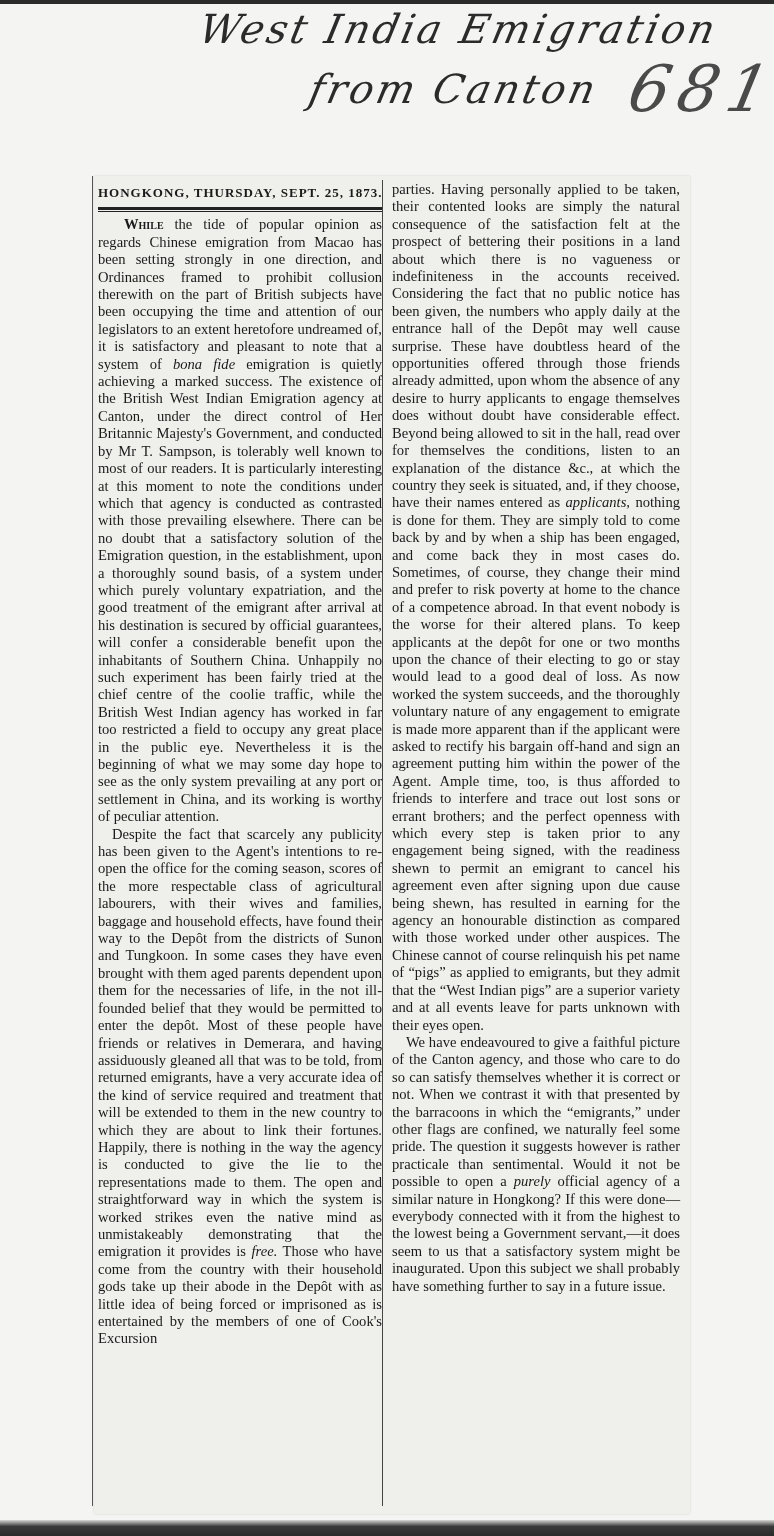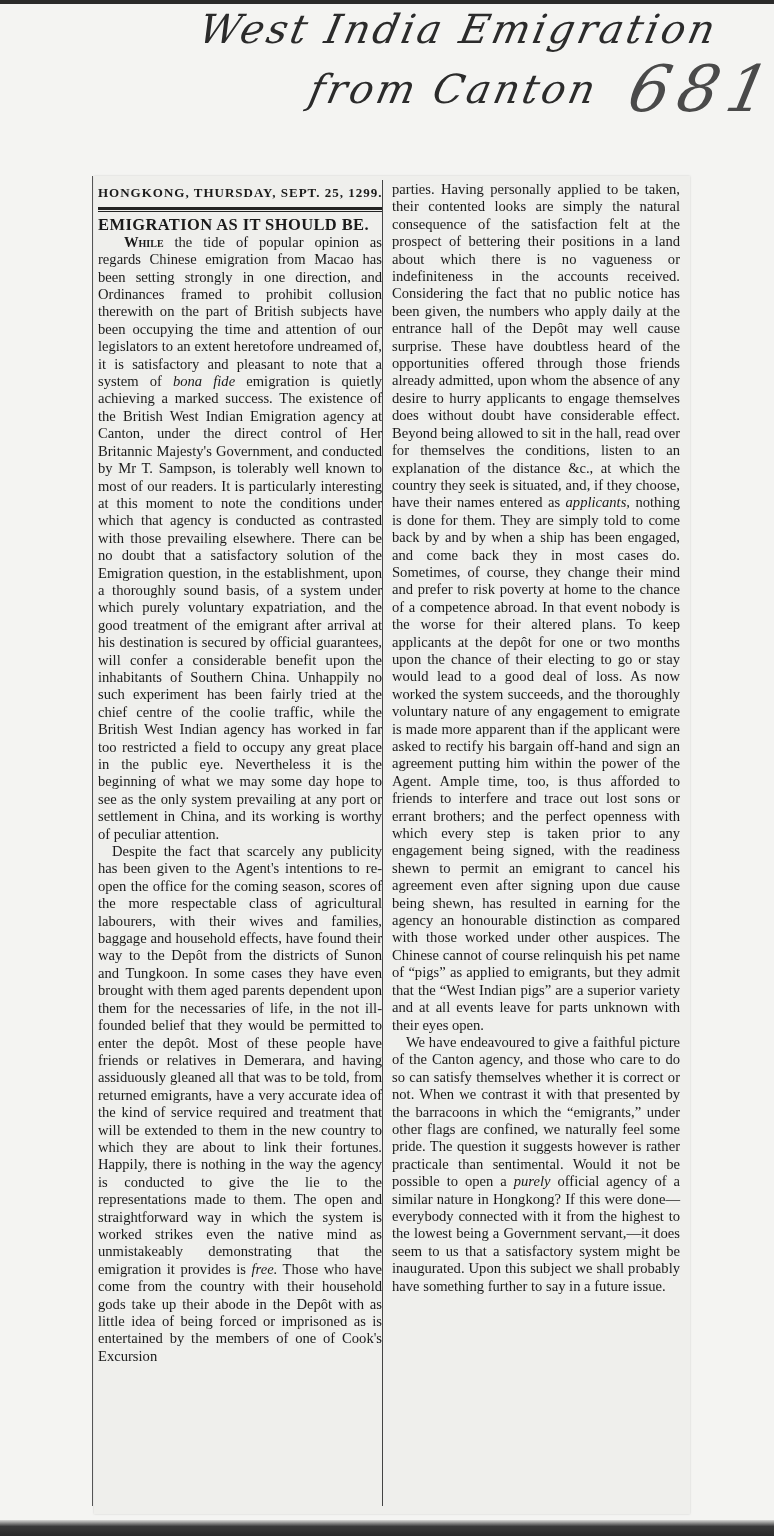--- a/index.html
+++ b/index.html
@@ -50,23 +50,22 @@
 
 <div class="handwriting hw-line1">West India Emigration</div>
 <div class="handwriting hw-line2">from Canton</div>
 <div class="handwriting hw-page">681</div>
 
 <div class="clipping">
   <div class="clip-left-rule"></div>
   <div class="col-divider"></div>
 
   <div class="col col-left">
-    <div class="dateline">HONGKONG, THURSDAY, SEPT. 25, 1299.</div>
+    <div class="dateline">HONGKONG, THURSDAY, SEPT. 25, 1873.</div>
     <div class="double-rule"></div>
-    <h1 class="headline">EMIGRATION AS IT SHOULD BE.</h1>
     <p class="para"><span class="dropcap">While</span><span> the tide of popular opinion as regards Chinese emigration from Macao has been setting strongly in one direction, and Ordinances framed to prohibit collusion therewith on the part of British subjects have been occupying the time and attention of our legislators to an extent heretofore undreamed of, it is satisfactory and pleasant to note that a system of </span><em>bona fide</em><span> emigration is quietly achieving a marked success. The existence of the British West Indian Emigration agency at Canton, under the direct control of Her Britannic Majesty's Government, and conducted by Mr T. Sampson, is tolerably well known to most of our readers. It is particularly interesting at this moment to note the conditions under which that agency is conducted as contrasted with those prevailing elsewhere. There can be no doubt that a satisfactory solution of the Emigration question, in the establishment, upon a thoroughly sound basis, of a system under which purely voluntary expatriation, and the good treatment of the emigrant after arrival at his destination is secured by official guarantees, will confer a considerable benefit upon the inhabitants of Southern China. Unhappily no such experiment has been fairly tried at the chief centre of the coolie traffic, while the British West Indian agency has worked in far too restricted a field to occupy any great place in the public eye. Nevertheless it is the beginning of what we may some day hope to see as the only system prevailing at any port or settlement in China, and its working is worthy of peculiar attention.</span></p>
     <p class="para"><span>Despite the fact that scarcely any publicity has been given to the Agent's intentions to re-open the office for the coming season, scores of the more respectable class of agricultural labourers, with their wives and families, baggage and household effects, have found their way to the Depôt from the districts of Sunon and Tungkoon. In some cases they have even brought with them aged parents dependent upon them for the necessaries of life, in the not ill-founded belief that they would be permitted to enter the depôt. Most of these people have friends or relatives in Demerara, and having assiduously gleaned all that was to be told, from returned emigrants, have a very accurate idea of the kind of service required and treatment that will be extended to them in the new country to which they are about to link their fortunes. Happily, there is nothing in the way the agency is conducted to give the lie to the representations made to them. The open and straightforward way in which the system is worked strikes even the native mind as unmistakeably demonstrating that the emigration it provides is </span><em>free.</em><span> Those who have come from the country with their household gods take up their abode in the Depôt with as little idea of being forced or imprisoned as is entertained by the members of one of Cook's Excursion</span></p>
   </div>
 
   <div class="col col-right">
     <p class="para"><span>parties. Having personally applied to be taken, their contented looks are simply the natural consequence of the satisfaction felt at the prospect of bettering their positions in a land about which there is no vagueness or indefiniteness in the accounts received. Considering the fact that no public notice has been given, the numbers who apply daily at the entrance hall of the Depôt may well cause surprise. These have doubtless heard of the opportunities offered through those friends already admitted, upon whom the absence of any desire to hurry applicants to engage themselves does without doubt have considerable effect. Beyond being allowed to sit in the hall, read over for themselves the conditions, listen to an explanation of the distance &amp;c., at which the country they seek is situated, and, if they choose, have their names entered as </span><em>applicants,</em><span> nothing is done for them. They are simply told to come back by and by when a ship has been engaged, and come back they in most cases do. Sometimes, of course, they change their mind and prefer to risk poverty at home to the chance of a competence abroad. In that event nobody is the worse for their altered plans. To keep applicants at the depôt for one or two months upon the chance of their electing to go or stay would lead to a good deal of loss. As now worked the system succeeds, and the thoroughly voluntary nature of any engagement to emigrate is made more apparent than if the applicant were asked to rectify his bargain off-hand and sign an agreement putting him within the power of the Agent. Ample time, too, is thus afforded to friends to interfere and trace out lost sons or errant brothers; and the perfect openness with which every step is taken prior to any engagement being signed, with the readiness shewn to permit an emigrant to cancel his agreement even after signing upon due cause being shewn, has resulted in earning for the agency an honourable distinction as compared with those worked under other auspices. The Chinese cannot of course relinquish his pet name of “pigs” as applied to emigrants, but they admit that the “West Indian pigs” are a superior variety and at all events leave for parts unknown with their eyes open.</span></p>
     <p class="para"><span>We have endeavoured to give a faithful picture of the Canton agency, and those who care to do so can satisfy themselves whether it is correct or not. When we contrast it with that presented by the barracoons in which the “emigrants,” under other flags are confined, we naturally feel some pride. The question it suggests however is rather practicale than sentimental. Would it not be possible to open a </span><em>purely</em><span> official agency of a similar nature in Hongkong? If this were done—everybody connected with it from the highest to the lowest being a Government servant,—it does seem to us that a satisfactory system might be inaugurated. Upon this subject we shall probably have something further to say in a future issue.</span></p>
   </div>
 </div>
 

